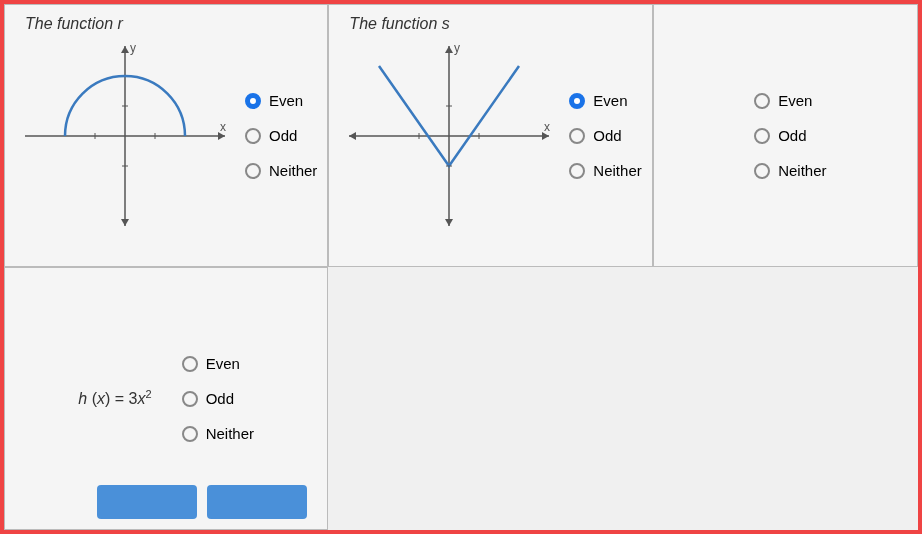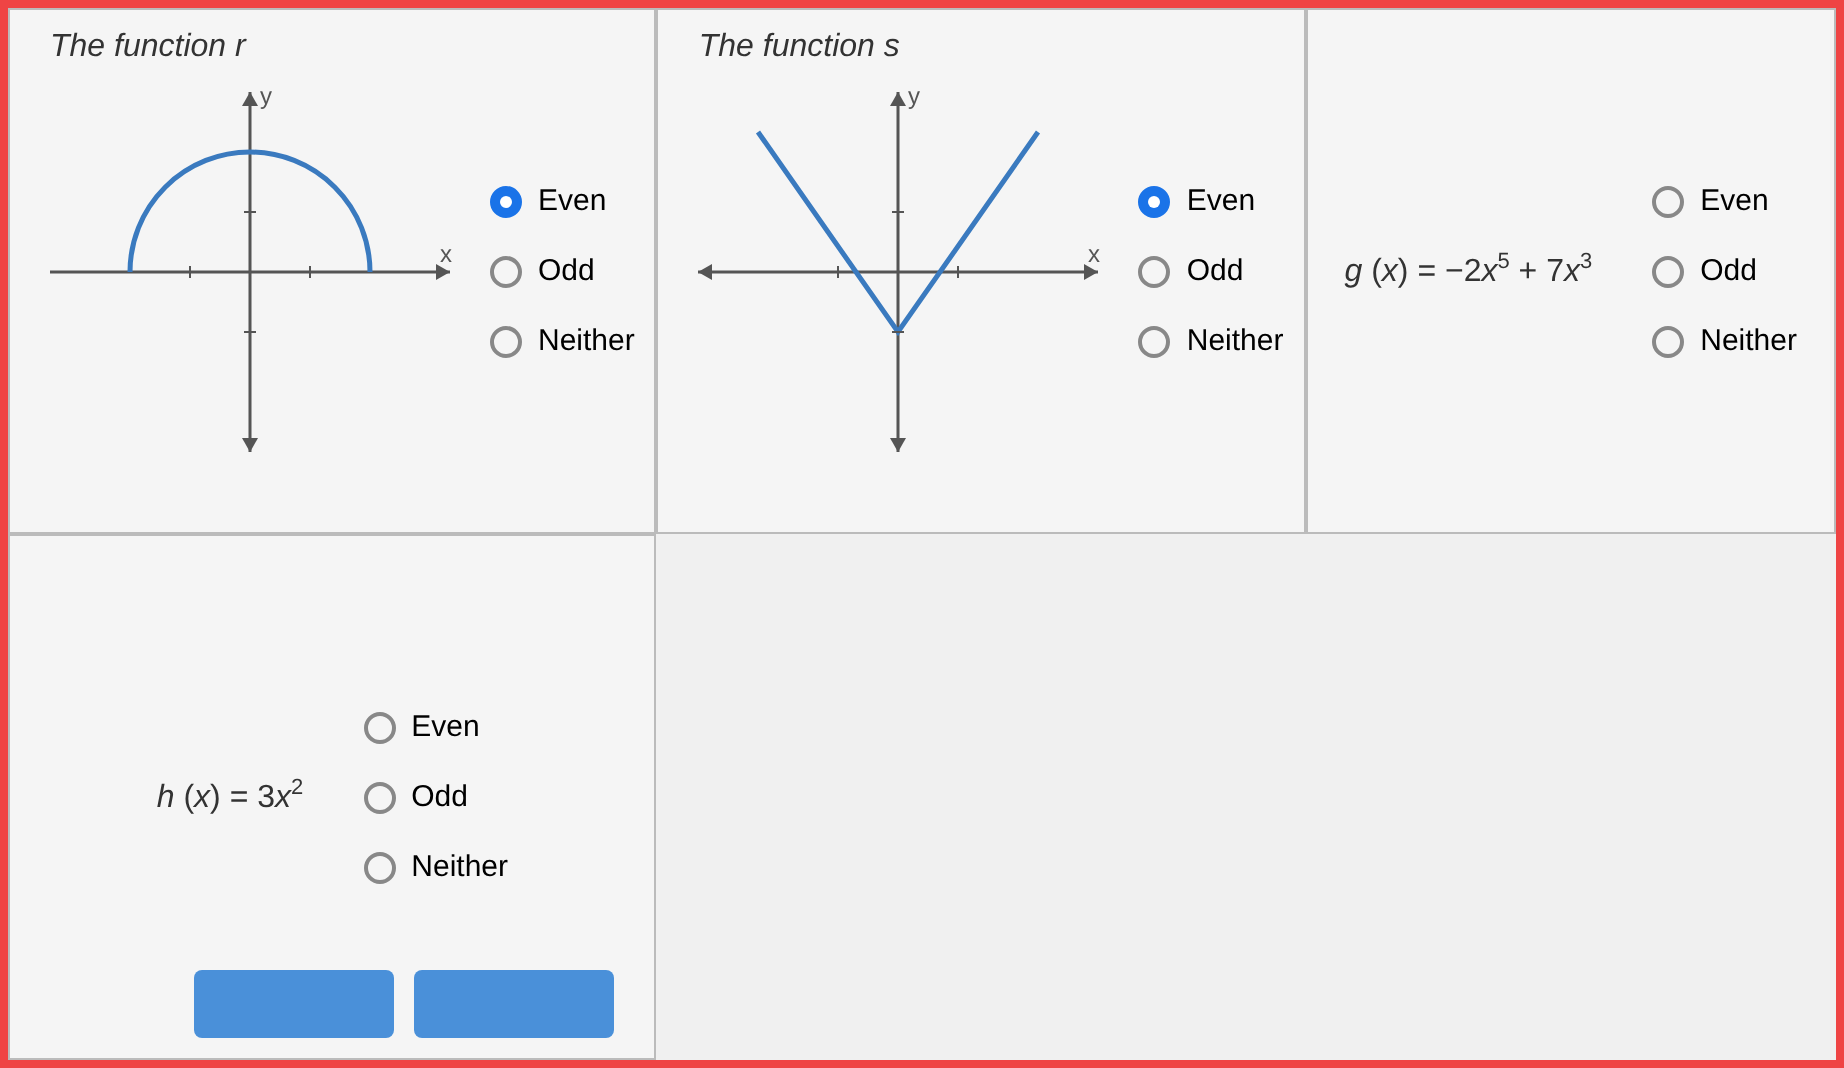--- a/index.html
+++ b/index.html
@@ -201,23 +201,20 @@
         <span>Odd</span>
       </label>
       <label class="radio-item">
         <div class="radio-circle"></div>
         <span>Neither</span>
       </label>
     </div>
   </div>
 
   <div class="cell bottom-cell">
-    <div class="function-label">
-      <em>g</em> (<em>x</em>) = −2<em>x</em><sup>5</sup> + 7<em>x</em><sup>3</sup>
-    </div>
     <div class="radio-group">
       <label class="radio-item">
         <div class="radio-circle"></div>
         <span>Even</span>
       </label>
       <label class="radio-item">
         <div class="radio-circle"></div>
         <span>Odd</span>
       </label>
       <label class="radio-item">

